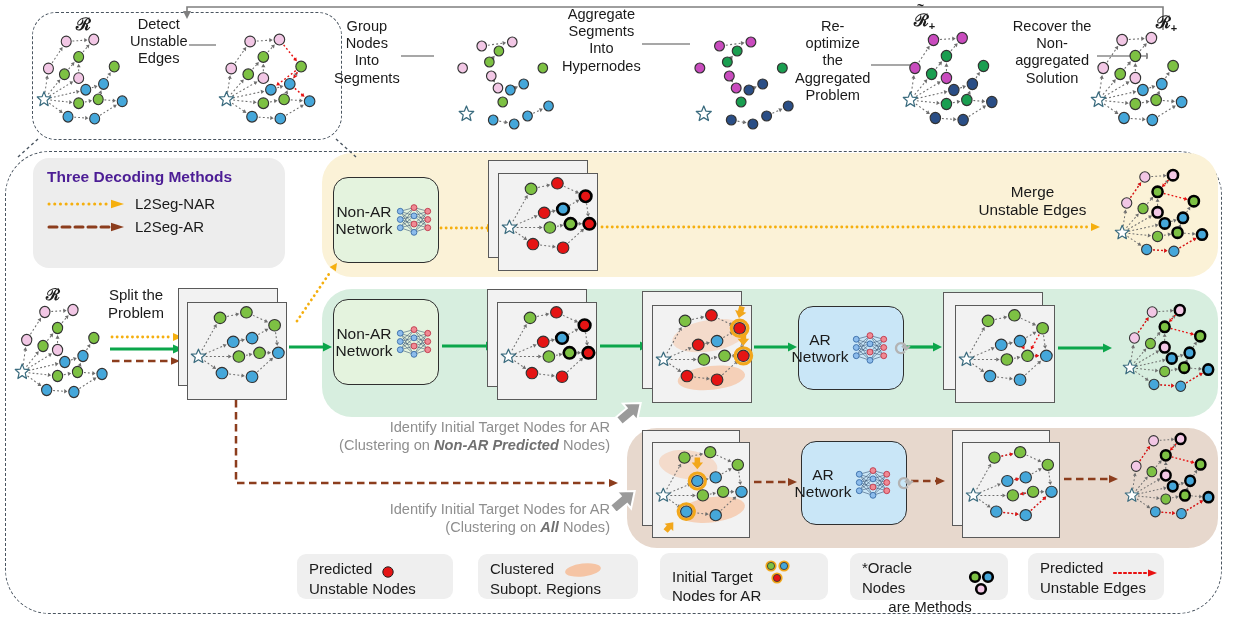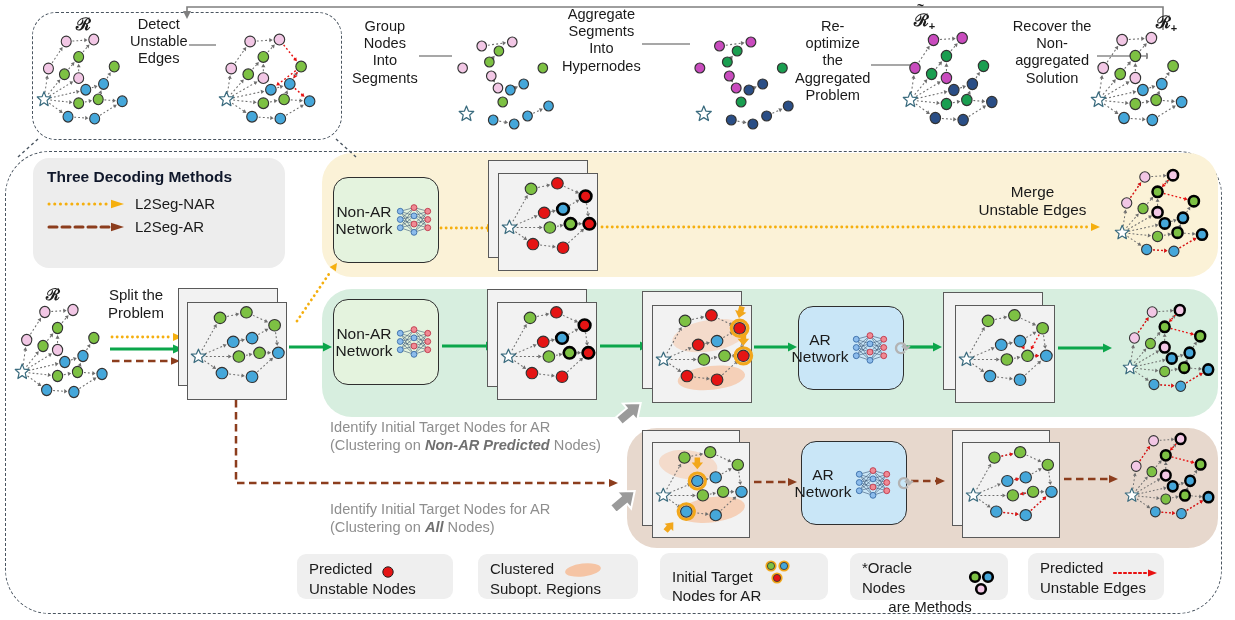--- a/index.html
+++ b/index.html
@@ -20,24 +20,24 @@
           display:flex;flex-direction:row;align-items:center;justify-content:center;
           font-size:15.5px;line-height:1.12;text-align:center}
   .nb-label{white-space:pre-line}
   .nb-icons{display:flex;align-items:center;margin-top:2px}
   .recur{font-size:19px;font-weight:bold;color:#b3b3b3;margin-left:2px;line-height:1}
   .mathlabel{position:absolute;font-size:17px;font-weight:bold}
   .mathlabel sub{font-size:11px}
   .rwrap{position:relative;display:inline-block}
   .tld{position:absolute;top:-9px;left:3px;font-size:12px;font-weight:bold}
   .flowtext{position:absolute;text-align:center;font-size:15px;line-height:1.2;white-space:pre-line}
-  .graytext{position:absolute;color:#8E8E8E;font-size:14.6px;text-align:left;line-height:1.25}
+  .graytext{position:absolute;color:#8E8E8E;font-size:14.6px;text-align:right;line-height:1.25}
   .graytext .em{font-weight:bold;font-style:italic;color:#707070}
   .mlegend{position:absolute;background:#EDEDED;border-radius:16px;padding:10px 14px 8px 14px;box-sizing:border-box}
-  .mlegend .mtitle{color:#0f172a;font-weight:bold;font-size:15.5px;margin-bottom:6px}
+  .mlegend .mtitle{color:#4c1d95;font-weight:bold;font-size:15.5px;margin-bottom:6px}
   .mrow{display:flex;align-items:center;height:23px;font-size:15px}
   .mrow .arr{width:88px;display:inline-flex}
   .lgbox{position:absolute;background:#EFEFEF;border-radius:9px;box-sizing:border-box;
          padding:5px 10px 4px 12px;font-size:15px;line-height:1.3}
   .lgrow{display:flex;align-items:flex-end;gap:9px}
   .lgicon{display:inline-flex}
 </style>
 </head>
 <body>
 
@@ -249,21 +249,21 @@
         <circle cx="56" cy="64" r="5.6" fill="#45A7DA" stroke="#333" stroke-width="1.2"></circle>
         <circle cx="76" cy="58" r="5.6" fill="#45A7DA" stroke="#333" stroke-width="1.2"></circle>
         <circle cx="48" cy="78" r="5.6" fill="#7DC143" stroke="#333" stroke-width="1.2"></circle>
         <circle cx="70" cy="74" r="5.6" fill="#7DC143" stroke="#333" stroke-width="1.2"></circle>
         <circle cx="97" cy="76" r="5.6" fill="#45A7DA" stroke="#333" stroke-width="1.2"></circle>
         <circle cx="36" cy="92" r="5.6" fill="#45A7DA" stroke="#333" stroke-width="1.2"></circle>
         <circle cx="66" cy="94" r="5.6" fill="#45A7DA" stroke="#333" stroke-width="1.2"></circle>
       </svg>
     </div>
 
-  <div class="step" style="left:352px;top:18px;width:100px">
+  <div class="step" style="left:334px;top:18px;width:100px">
     <span class="stxt">Group
 Nodes Into
 Segments</span>
     <svg width="62" height="12">
         <line x1="1" y1="6" x2="50" y2="6" stroke="#8a8a8a" stroke-width="1.7"></line>
         <polygon points="50,2.8 50,9.2 60,6" fill="#8a8a8a"></polygon>
       </svg>
   </div>
   <div class="graph" style="left:455px;top:32px;width:105px;height:100px">
       <svg viewBox="0 0 110 100" preserveAspectRatio="none">

